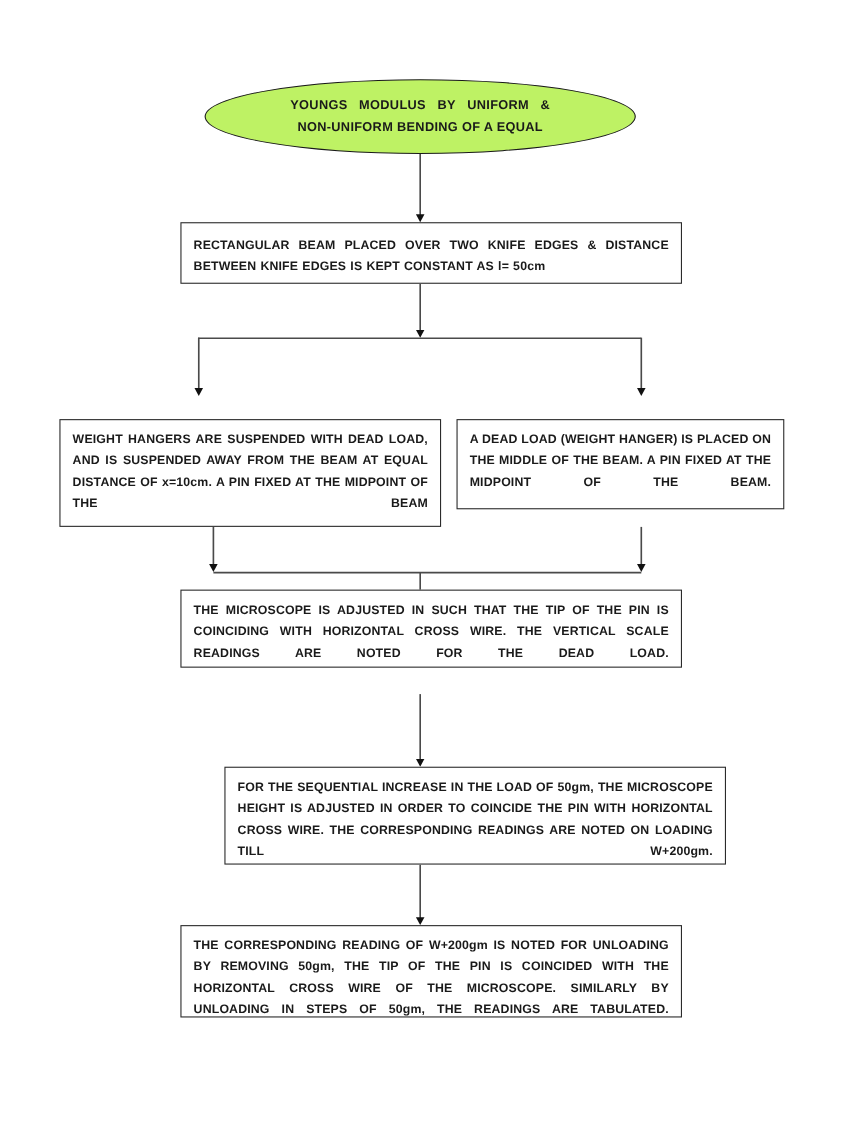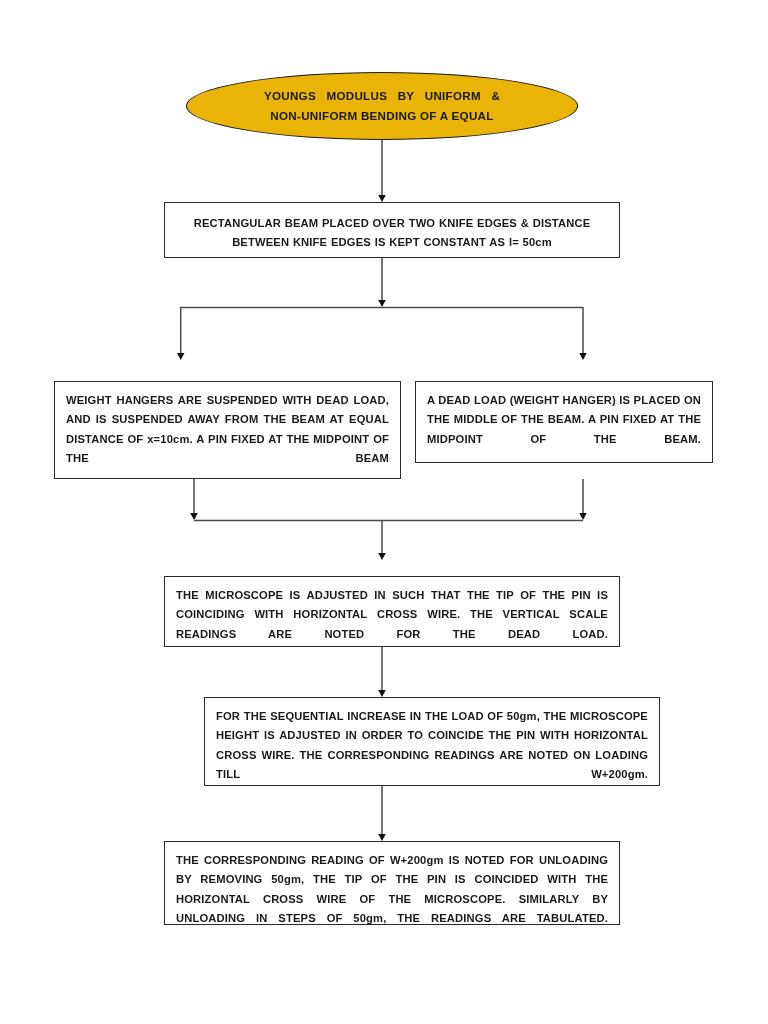--- a/index.html
+++ b/index.html
@@ -52,46 +52,46 @@
     width: 100%;
   }
   .title-ellipse {
     position: absolute;
     left: 186px;
     top: 72px;
     width: 392px;
     height: 68px;
     border: 1.5px solid #1a1a1a;
     border-radius: 50% / 50%;
-    background: #eab308;
+    background: #bef264;
     box-sizing: border-box;
     display: flex;
     flex-direction: column;
     align-items: center;
     justify-content: center;
   }
   .title-line {
     font-weight: bold;
     font-size: 11.6px;
     color: #1a1a1a;
     letter-spacing: 0.3px;
     line-height: 1.75;
     white-space: nowrap;
   }
   .title-line.l1 {
     word-spacing: 7px;
   }
   
   #box-beam      { left: 164px; top: 202px; width: 456px; height: 56px;
                    text-align: center; padding-top: 11px; }
-  #box-beam .txt { text-align: center; }
+  #box-beam .txt { }
   #box-beam .txt::after { display: none; }
   #box-uniform   { left: 54px;  top: 381px; width: 347px; height: 98px; }
   #box-nonuniform{ left: 415px; top: 381px; width: 298px; height: 82px; }
-  #box-microscope{ left: 164px; top: 576px; width: 456px; height: 71px; }
+  #box-microscope{ left: 164px; top: 536px; width: 456px; height: 71px; }
   #box-sequential{ left: 164px; top: 697px; width: 456px; height: 89px; margin-left: 40px; }
   #box-unloading { left: 164px; top: 841px; width: 456px; height: 84px; }
 
   #box-beam .txt { word-spacing: 0.5px; }
 </style>
 </head>
 <body>
 
 <div id="page">
 

